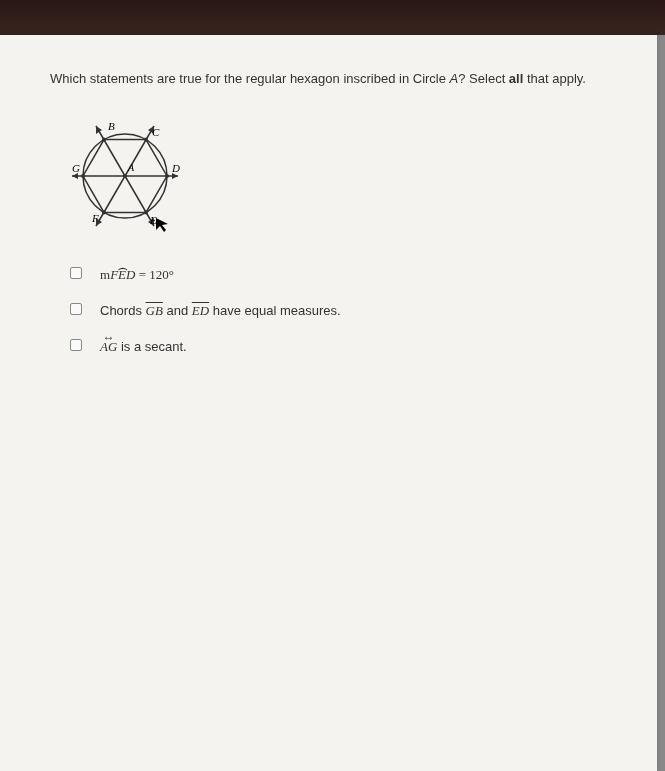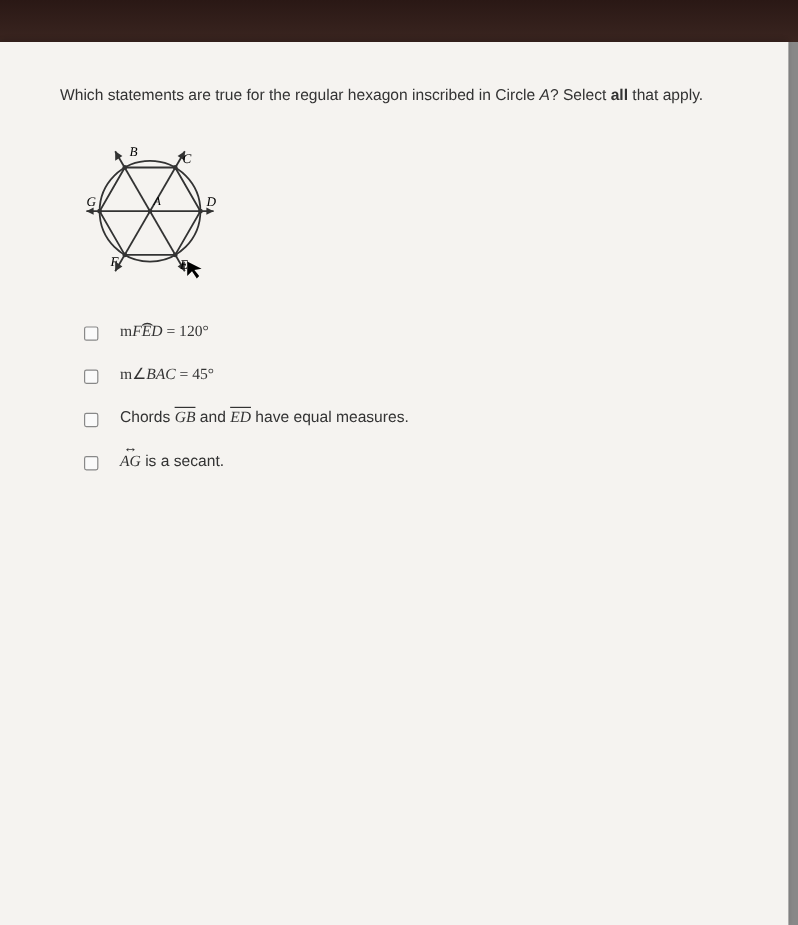--- a/index.html
+++ b/index.html
@@ -35,21 +35,21 @@
     }
     .diagram {
       width: 130px;
       height: 130px;
     }
     .options {
       margin-left: 20px;
     }
     .option-row {
       display: flex;
-      align-items: flex-end;
+      align-items: flex-start;
       margin-bottom: 20px;
       font-size: 13px;
       color: #333;
     }
     .checkbox {
       width: 12px;
       height: 12px;
       border: 1px solid #888;
       border-radius: 2px;
       margin-right: 18px;
@@ -145,26 +145,20 @@
 
   <div class="options">
 
     <div class="option-row">
       <div class="checkbox"></div>
       <div>
         <span class="math roman">m</span><span class="math arc-over">FED</span><span class="math roman"> = 120°</span>
       </div>
     </div>
 
-    <div class="option-row">
-      <div class="checkbox"></div>
-      <div>
-        <span class="math roman">m∠</span><span class="math">BAC</span><span class="math roman"> = 45°</span>
-      </div>
-    </div>
 
 
 
     <div class="option-row">
       <div class="checkbox"></div>
       <div>
         <span>Chords </span><span class="math overline">GB</span><span> and </span><span class="math overline">ED</span><span> have equal measures.</span>
       </div>
     </div>
 

